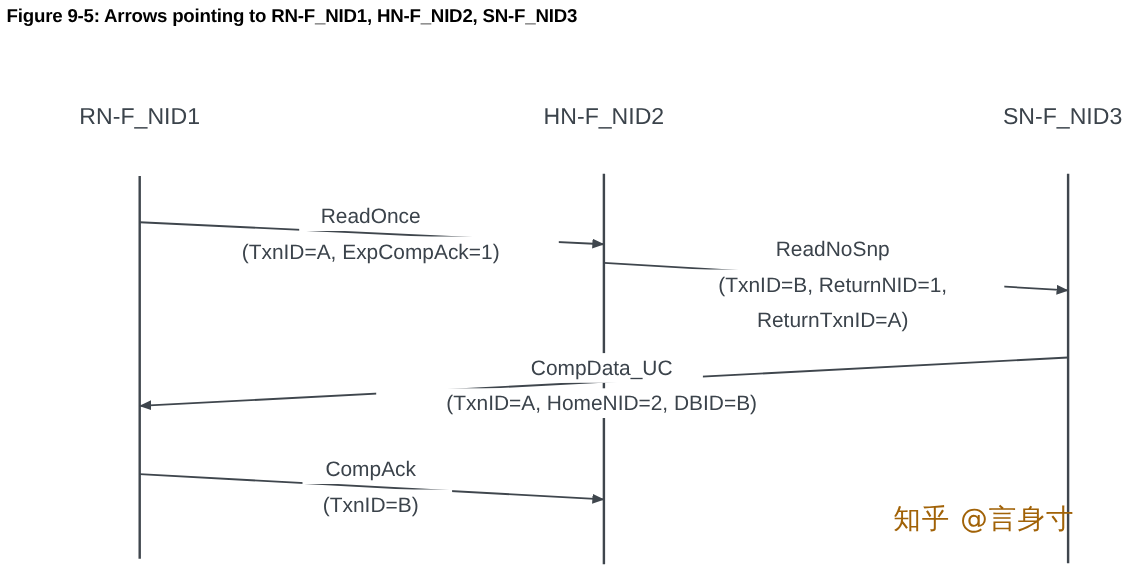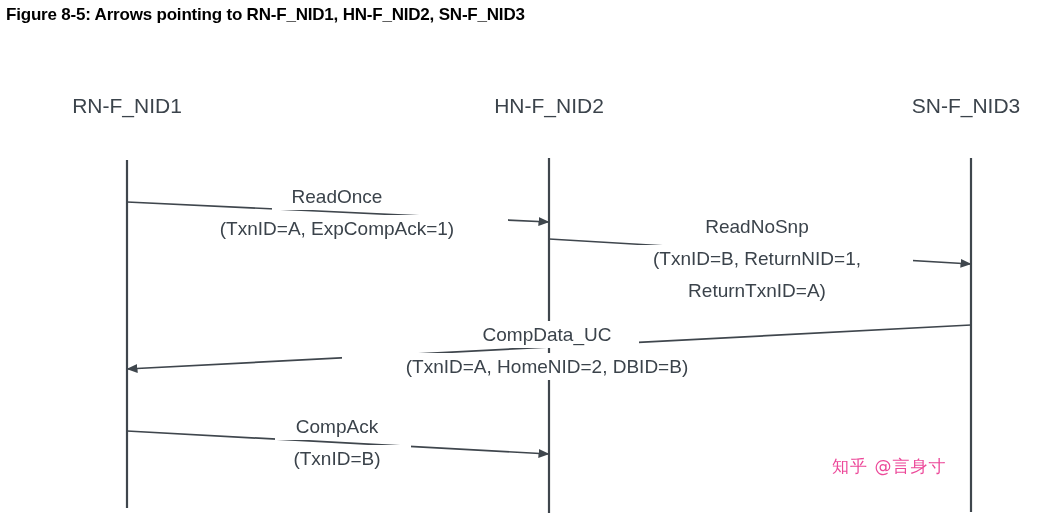--- a/index.html
+++ b/index.html
@@ -50,32 +50,31 @@
     stroke-width: 1.7;
     fill: none;
   }
   .label-bg {
     fill: #ffffff;
   }
   #watermark {
     position: absolute;
     left: 812px;
     top: 455px;
-    font-size: 17px;
-    color: #ec4899;
+    font-size: 25px;
+    color: #a16207;
     white-space: nowrap;
     font-family: "DejaVu Sans", sans-serif;
     letter-spacing: 1px;
-    margin-left: 20px;
   }
 </style>
 </head>
 <body>
 
-<div id="figure-title">Figure 8-5: Arrows pointing to RN-F_NID1, HN-F_NID2, SN-F_NID3</div>
+<div id="figure-title">Figure 9-5: Arrows pointing to RN-F_NID1, HN-F_NID2, SN-F_NID3</div>
 
 <svg id="diagram-canvas" viewBox="0 0 1039 523" xmlns="http://www.w3.org/2000/svg">
   <defs>
     <marker id="arrow-right" markerWidth="11" markerHeight="9" refX="10.5" refY="4.5" orient="auto" markerUnits="userSpaceOnUse">
       <path d="M0,0 L11,4.5 L0,9 z" fill="#3f464d"></path>
     </marker>
     <marker id="arrow-left" markerWidth="11" markerHeight="9" refX="10.5" refY="4.5" orient="auto" markerUnits="userSpaceOnUse">
       <path d="M0,0 L11,4.5 L0,9 z" fill="#3f464d"></path>
     </marker>
   </defs>

